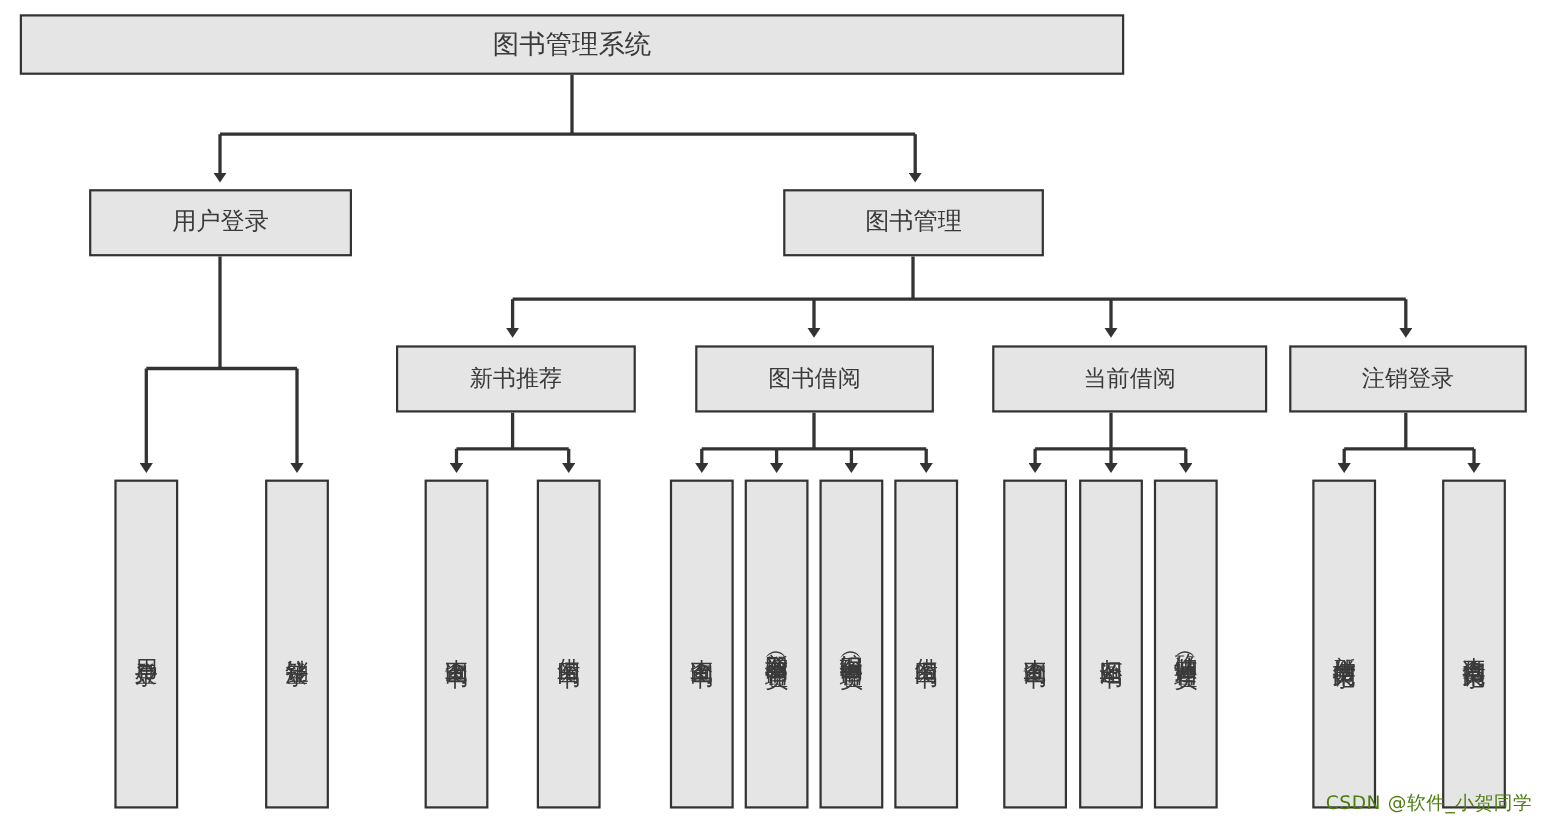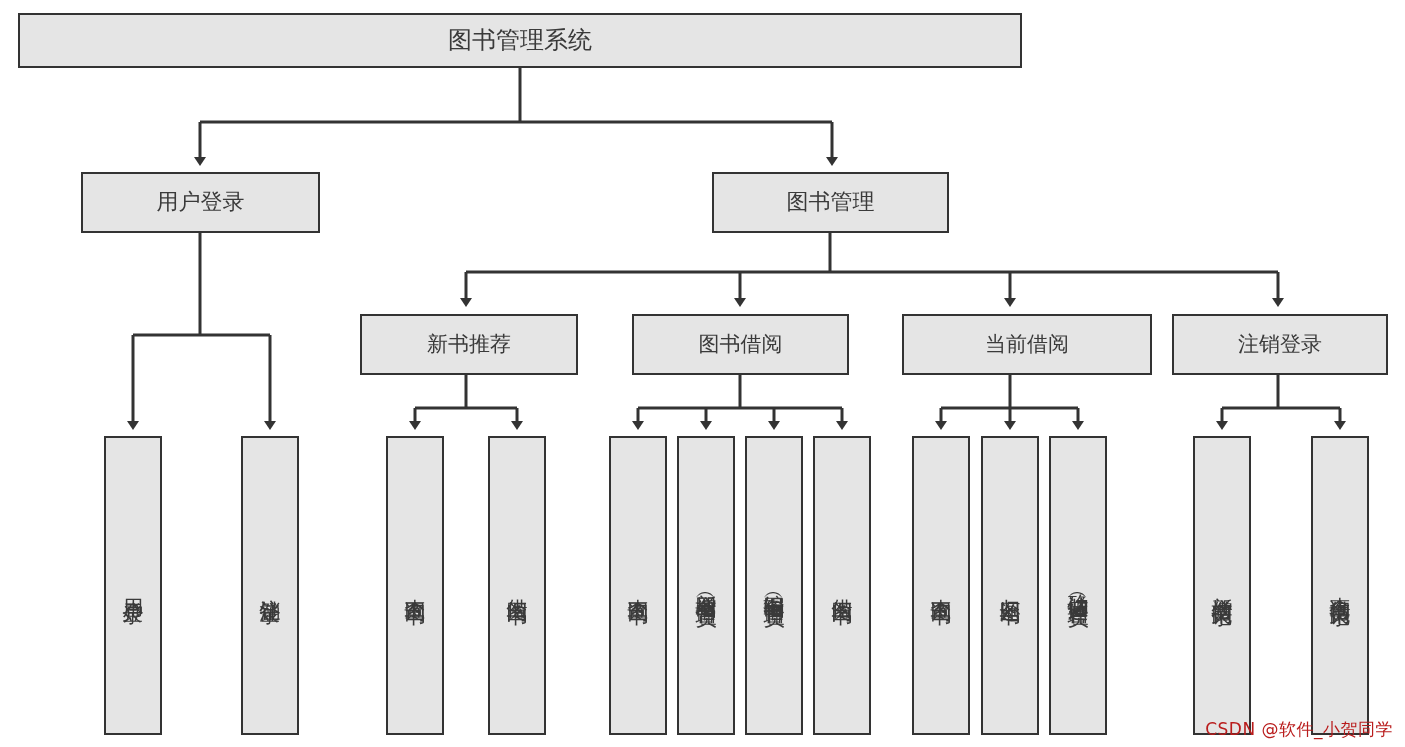--- a/index.html
+++ b/index.html
@@ -54,21 +54,21 @@
     font-size: 21px;
     letter-spacing: 2px;
     line-height: 1.05;
     white-space: nowrap;
   }
   #watermark {
     position: absolute;
     right: 12px;
     bottom: 6px;
     font-size: 17px;
-    color: #b91c1c;
+    color: #4d7c0f;
     letter-spacing: 0.5px;
     z-index: 5;
     white-space: nowrap;
     pointer-events: none;
   }
 </style>
 </head>
 <body>
 
 <div id="diagram-root">

